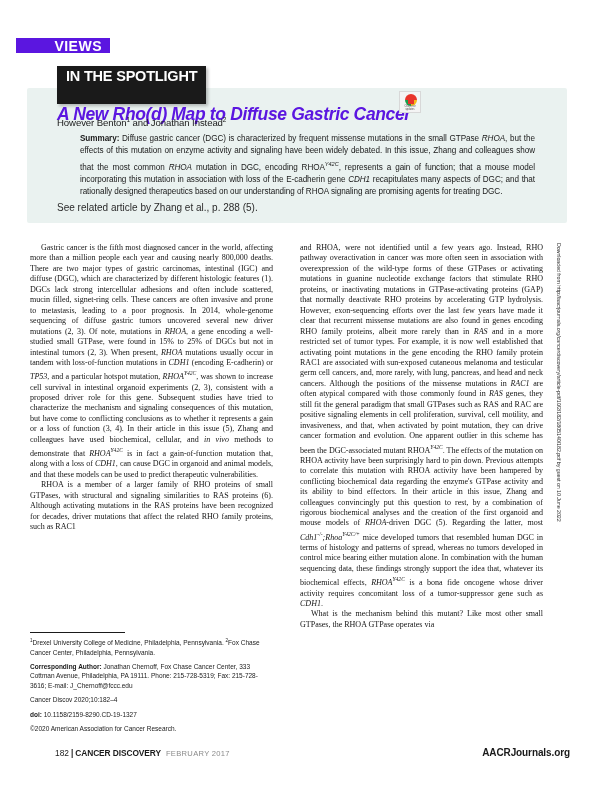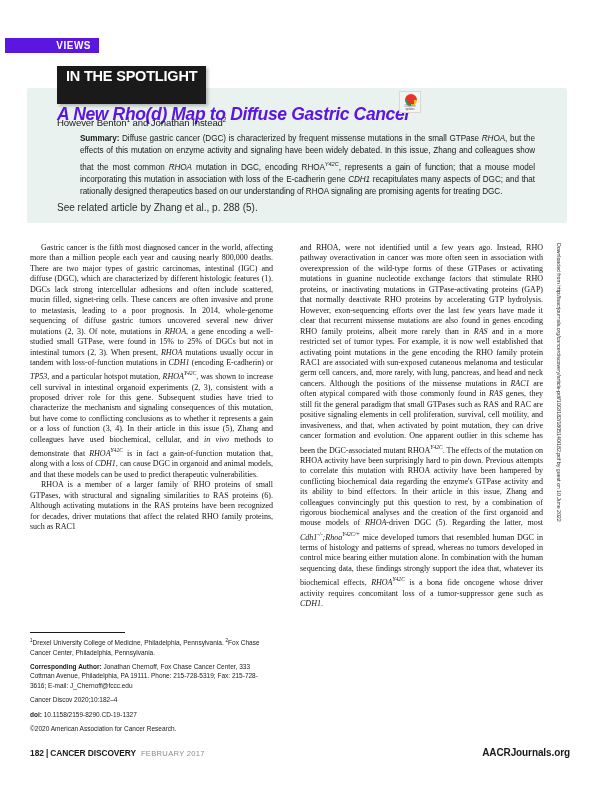--- a/index.html
+++ b/index.html
@@ -11,29 +11,29 @@
     width: 600px;
     height: 797px;
     position: relative;
     font-family: "Liberation Serif", "DejaVu Serif", serif;
     overflow: hidden;
   }
 
   
   .views-tag {
     position: absolute;
-    left: 5px;
+    left: 16px;
     top: 38px;
     width: 94px;
     height: 15px;
     background: #5b16e0;
     color: #ffffff;
     font-family: "Liberation Sans", sans-serif;
     font-weight: bold;
-    font-size: 10px;
+    font-size: 14px;
     letter-spacing: 0.5px;
     display: flex;
     align-items: center;
     justify-content: flex-end;
     padding-right: 8px;
     box-sizing: border-box;
   }
 
   
   .spotlight-panel {
@@ -195,21 +195,21 @@
     display: flex;
     align-items: baseline;
     justify-content: space-between;
     font-family: "Liberation Sans", sans-serif;
   }
   .footer-left {
     font-size: 8.4px;
     color: #1a1a1a;
     white-space: nowrap;
   }
-  .footer-left .pg { font-weight: bold; }
+  .footer-left .pg { font-weight: normal; margin-left: 25px; }
   .footer-left .bar { font-weight: bold; margin: 0 2px; }
   .footer-left .jt { font-weight: bold; letter-spacing: -0.1px; margin-top: 10px; }
   .footer-left .iss { color: #8a8a8a; font-size: 7.6px; margin-left: 5px; letter-spacing: 0.3px;}
   .footer-right {
     font-size: 10px;
     font-weight: bold;
     color: #1a1a1a;
     letter-spacing: -0.1px;
   }
 
@@ -259,20 +259,21 @@
 
 <div class="see-related">See related article by Zhang et al., p. 288 (5).</div>
 
 <div class="col left">
   <p><span>Gastric cancer is the fifth most diagnosed cancer in the world, affecting more than a million people each year and causing nearly 800,000 deaths. There are two major types of gastric carcinomas, intestinal (IGC) and diffuse (DGC), which are characterized by different histologic features (1). DGCs lack strong intercellular adhesions and often include scattered, mucin filled, signet-ring cells. These cancers are often invasive and prone to metastasis, leading to a poor prognosis. In 2014, whole-genome sequencing of diffuse gastric tumors uncovered several new driver mutations (2, 3). Of note, mutations in </span><i>RHOA</i><span>, a gene encoding a well-studied small GTPase, were found in 15% to 25% of DGCs but not in intestinal tumors (2, 3). When present, </span><i>RHOA</i><span> mutations usually occur in tandem with loss-of-function mutations in </span><i>CDH1</i><span> (encoding E-cadherin) or </span><i>TP53</i><span>, and a particular hotspot mutation, </span><i>RHOA</i><sup>Y42C</sup><span>, was shown to increase cell survival in intestinal organoid experiments (2, 3), consistent with a proposed driver role for this gene. Subsequent studies have tried to characterize the mechanism and signaling consequences of this mutation, but have come to conflicting conclusions as to whether it represents a gain or a loss of function (3, 4). In their article in this issue (5), Zhang and colleagues have used biochemical, cellular, and </span><i>in vivo</i><span> methods to demonstrate that </span><i>RHOA</i><sup>Y42C</sup><span> is in fact a gain-of-function mutation that, along with a loss of </span><i>CDH1</i><span>, can cause DGC in organoid and animal models, and that these models can be used to predict therapeutic vulnerabilities.</span></p>
   <p><span>RHOA is a member of a larger family of RHO proteins of small GTPases, with structural and signaling similarities to RAS proteins (6). Although activating mutations in the RAS proteins have been recognized for decades, driver mutations that affect the related RHO family proteins, such as RAC1</span></p>
 </div>
 
 <div class="col right">
   <p class="noindent"><span>and RHOA, were not identified until a few years ago. Instead, RHO pathway overactivation in cancer was more often seen in association with overexpression of the wild-type forms of these GTPases or activating mutations in guanine nucleotide exchange factors that stimulate RHO proteins, or inactivating mutations in GTPase-activating proteins (GAP) that normally deactivate RHO proteins by accelerating GTP hydrolysis. However, exon-sequencing efforts over the last few years have made it clear that recurrent missense mutations are also found in genes encoding RHO family proteins, albeit more rarely than in </span><i>RAS</i><span> and in a more restricted set of tumor types. For example, it is now well established that activating point mutations in the gene encoding the RHO family protein RAC1 are associated with sun-exposed cutaneous melanoma and testicular germ cell cancers, and, more rarely, with lung, pancreas, and head and neck cancers. Although the positions of the missense mutations in </span><i>RAC1</i><span> are often atypical compared with those commonly found in </span><i>RAS</i><span> genes, they still fit the general paradigm that small GTPases such as RAS and RAC are positive signaling elements in cell proliferation, survival, cell motility, and invasiveness, and that, when activated by point mutation, they can drive cancer formation and evolution. One apparent outlier in this scheme has been the DGC-associated mutant RHOA</span><sup>Y42C</sup><span>. The effects of the mutation on RHOA activity have been surprisingly hard to pin down. Previous attempts to correlate this mutation with RHOA activity have been hampered by conflicting biochemical data regarding the enzyme's GTPase activity and its ability to bind effectors. In their article in this issue, Zhang and colleagues convincingly put this question to rest, by a combination of rigorous biochemical analyses and the creation of the first organoid and mouse models of </span><i>RHOA</i><span>-driven DGC (5). Regarding the latter, most </span><i>Cdh1</i><sup>-/-</sup><i>;Rhoa</i><sup>Y42C/+</sup><span> mice developed tumors that resembled human DGC in terms of histology and patterns of spread, whereas no tumors developed in control mice bearing either mutation alone. In combination with the human sequencing data, these findings strongly support the idea that, whatever its biochemical effects, </span><i>RHOA</i><sup>Y42C</sup><span> is a bona fide oncogene whose driver activity requires concomitant loss of a tumor-suppressor gene such as </span><i>CDH1</i><span>.</span></p>
+  <p><span>What is the mechanism behind this mutant? Like most other small GTPases, the RHOA GTPase operates via</span></p>
 </div>
 
 <div class="footnote-rule"></div>
 
 <div class="footnotes">
   <div class="blk"><sup>1</sup><span>Drexel University College of Medicine, Philadelphia, Pennsylvania. </span><sup>2</sup><span>Fox Chase Cancer Center, Philadelphia, Pennsylvania.</span></div>
   <div class="blk"><b>Corresponding Author:</b><span> Jonathan Chernoff, Fox Chase Cancer Center, 333 Cottman Avenue, Philadelphia, PA 19111. Phone: 215-728-5319; Fax: 215-728-3616; E-mail: J_Chernoff@fccc.edu</span></div>
   <div class="blk">Cancer Discov 2020;10:182–4</div>
   <div class="blk"><b>doi:</b><span> 10.1158/2159-8290.CD-19-1327</span></div>
   <div class="blk">©2020 American Association for Cancer Research.</div>

